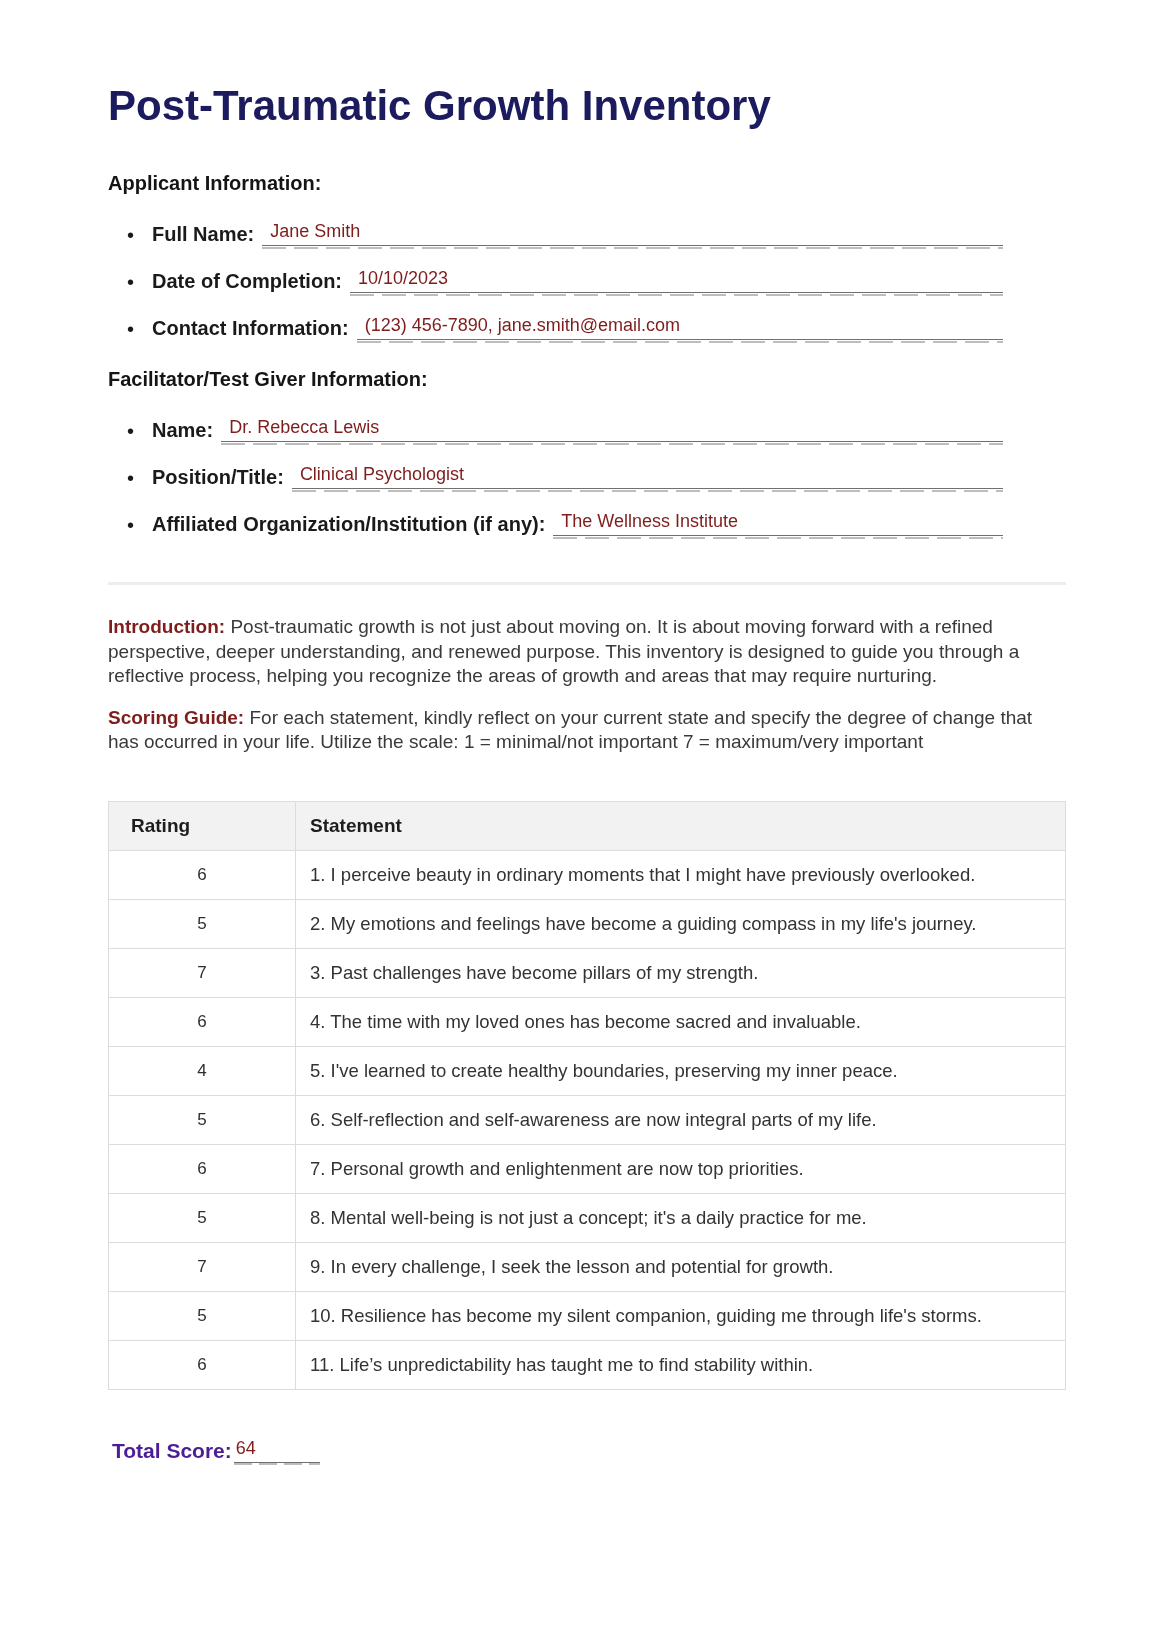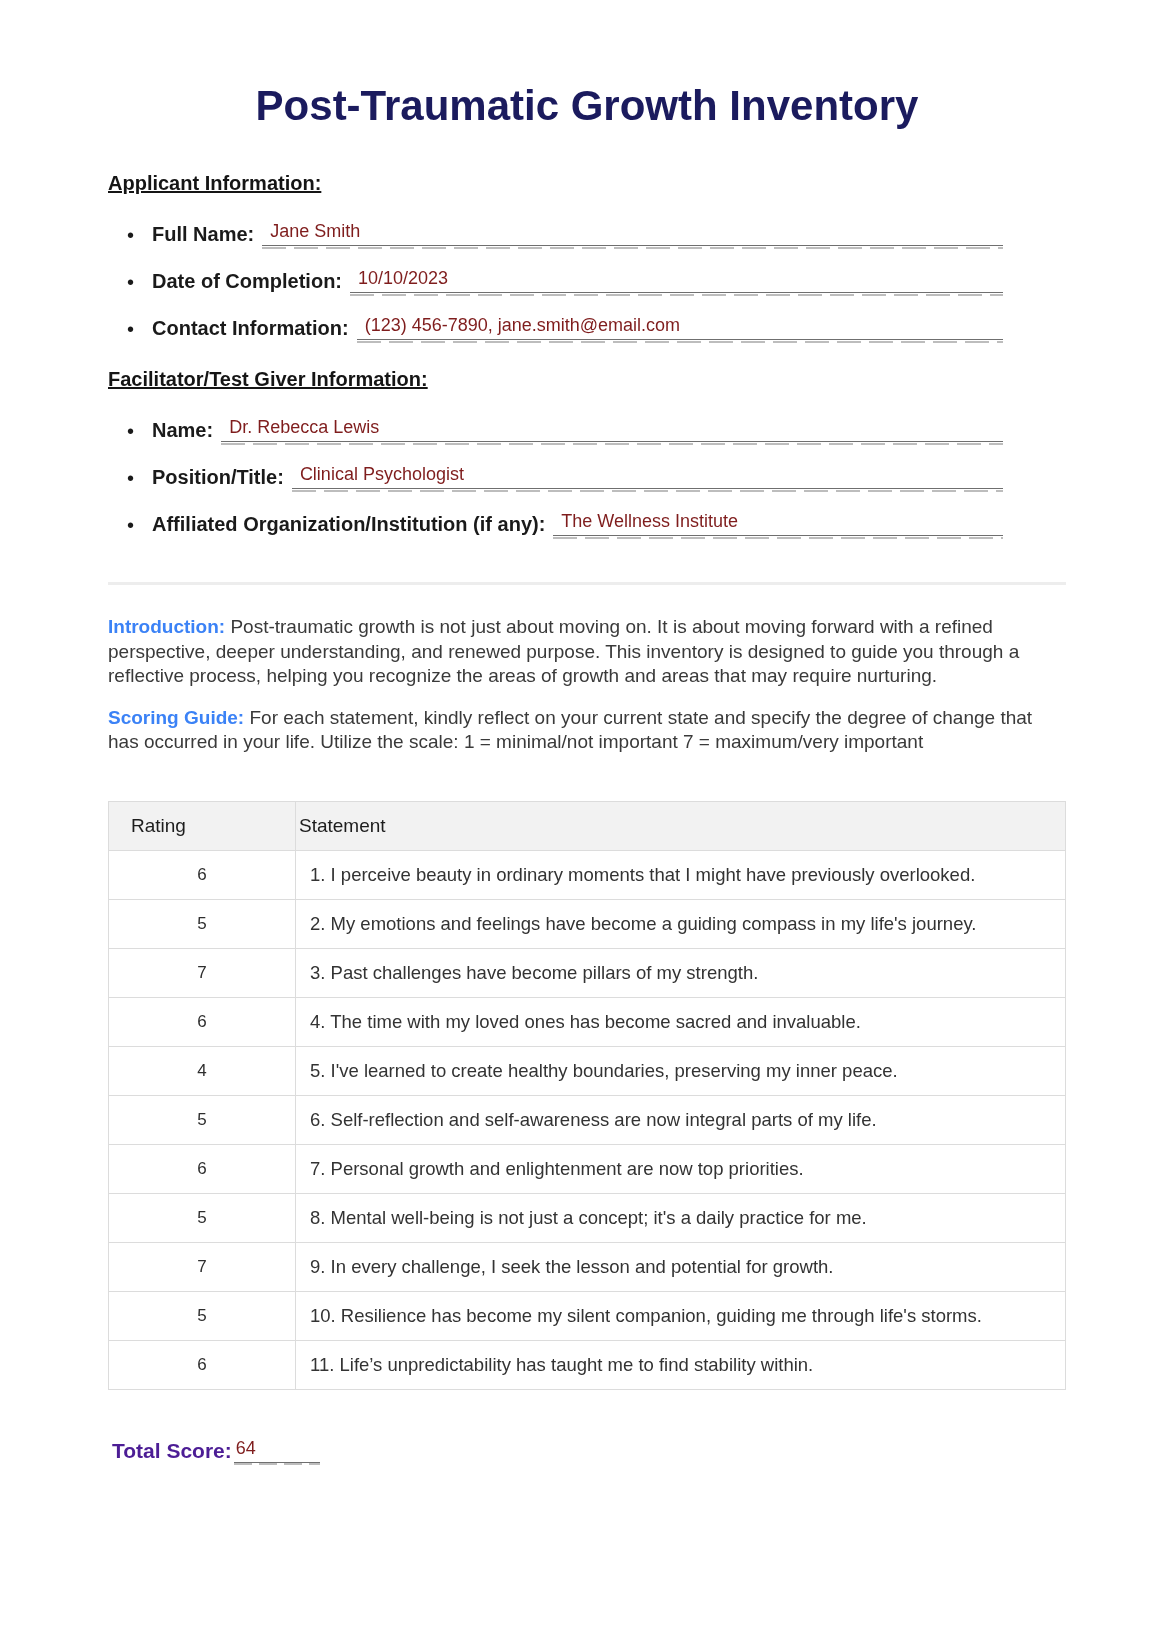--- a/index.html
+++ b/index.html
@@ -13,34 +13,33 @@
     color: #2c2c2c;
   }
   .page {
     width: 100%;
     height: 100%;
     padding: 84px 110px 40px 108px;
   }
   
   .doc-title {
     margin: 0 0 44px 0;
-    text-align: center;
+    text-align: left;
     font-size: 42px;
     line-height: 1.05;
     font-weight: bold;
     color: #1b1b5e;
     letter-spacing: 0;
   }
   
   .section-heading {
     margin: 0 0 21px 0;
     font-size: 20px;
     font-weight: bold;
     color: #151515;
-    text-decoration: underline;
   }
   .facilitator-heading { margin-top: 28px; }
   
   .fields {
     list-style: none;
     margin: 3px;
     padding: 0 60px 0 16px;
   }
   .field-row {
     display: flex;
@@ -92,37 +91,37 @@
     border-top: 3px solid #ededed;
     margin: 46px 0 30px 0;
   }
   
   .para {
     margin: 0 0 17px 0;
     font-size: 19px;
     line-height: 24.5px;
     color: #3a3a3a;
   }
-  .para .para-label { font-weight: bold; color: #3b82f6; }
+  .para .para-label { font-weight: bold; color: #7f1d1d; }
   
   .rating-table {
     width: 100%;
     border-collapse: collapse;
     margin-top: 46px;
   }
   .rating-table th, .rating-table td {
     border: 1px solid #dcdcdc;
   }
   .rating-table thead th {
     background: #f2f2f2;
     font-size: 19px;
-    font-weight: normal;
+    font-weight: bold;
     color: #1d1d1d;
     text-align: left;
-    padding: 13px 3px;
+    padding: 13px 14px;
   }
   .col-rating { width: 187px; }
   .rating-table thead th.rating-header { padding-left: 22px; }
   .rating-cell {
     text-align: center;
     font-size: 17px;
     color: #2e2e2e;
     padding: 12px 6px;
   }
   .statement-cell {

